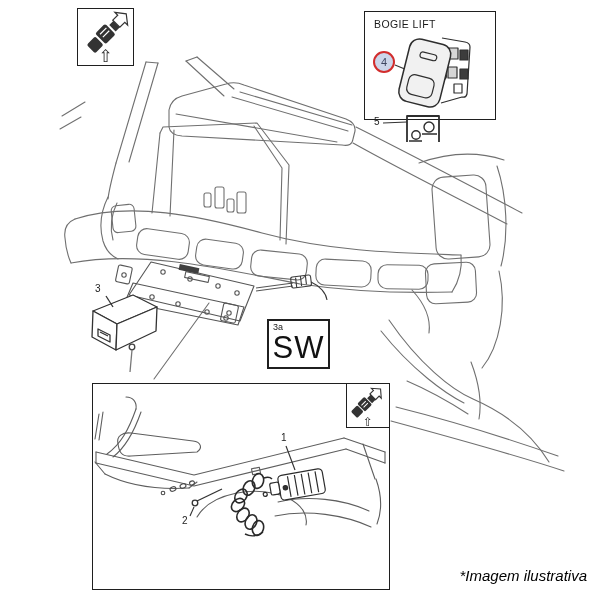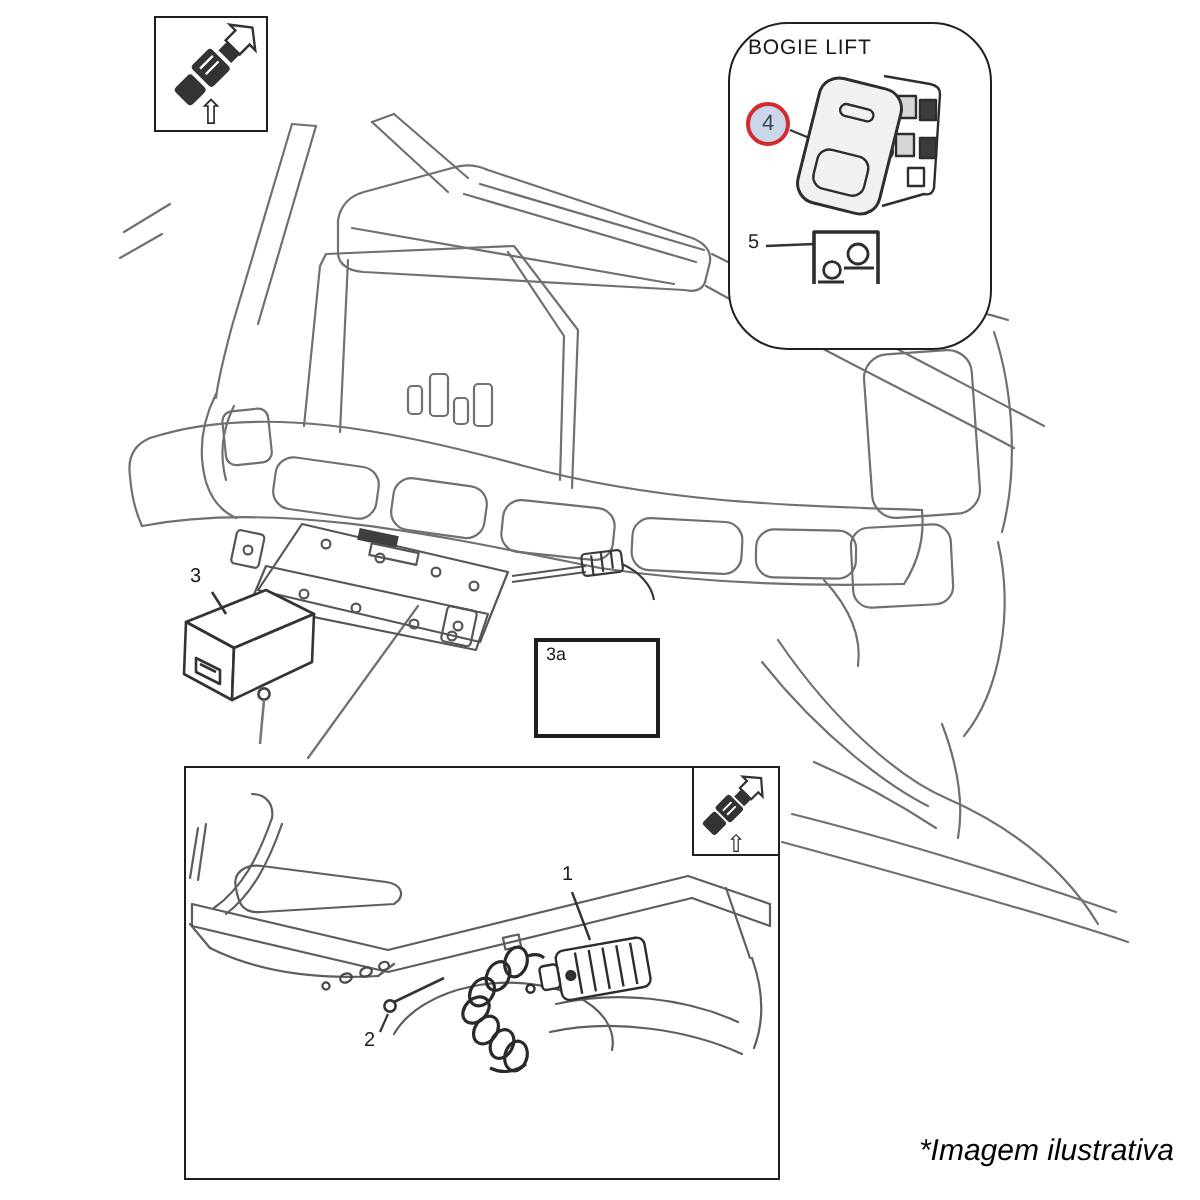--- a/index.html
+++ b/index.html
@@ -6,21 +6,21 @@
   #canvas{position:relative;width:600px;height:600px;background:#ffffff;
           font-family:"Liberation Sans","DejaVu Sans",sans-serif;overflow:hidden;}
   svg{display:block;}
   .abs{position:absolute;}
   .linebox{position:absolute;border:1.6px solid #1f1f1f;background:#fff;box-sizing:border-box;}
   
   #orientation-box{left:77px;top:8px;width:57px;height:58px;}
   #orientation-box .arrow-glyph{position:absolute;left:0;right:0;bottom:0px;text-align:center;
       font-size:17px;line-height:17px;color:#2b2b2b;}
   
-  #bogie-box{left:364px;top:11px;width:132px;height:164px;border-radius:30px;}
+  #bogie-box{left:364px;top:11px;width:132px;height:109px;}
   #bogie-title{position:absolute;left:9px;top:6px;font-size:10.5px;letter-spacing:.4px;color:#1a1a1a;}
   #part4-callout{position:absolute;left:8px;top:39px;width:22px;height:22px;border-radius:50%;
       border:2.5px solid #d22d2d;background:#ccd6ea;box-sizing:border-box;
       display:flex;align-items:center;justify-content:center;
       font-size:11px;color:#3d4660;}
   #part5-label{position:absolute;left:9px;top:104px;font-size:10px;color:#222;}
   
   #sw-box{left:267px;top:319px;width:63px;height:50px;border-width:2px;}
   #sw-sub{position:absolute;left:4px;top:1px;font-size:9px;color:#1a1a1a;}
   #sw-code{position:absolute;left:0;right:0;top:10px;text-align:center;font-size:31px;
@@ -171,20 +171,21 @@
         </g>
       </g>
     </svg>
     <span id="bogie-title">BOGIE LIFT</span>
     <div id="part4-callout">4</div>
     <span id="part5-label" class="part-num">5</span>
   </div>
 
   <div class="linebox" id="sw-box">
     <span id="sw-sub">3a</span>
+    <span id="sw-code">SW</span>
   </div>
 
   <div class="linebox" id="detail-box">
     <svg width="295" height="204" viewBox="0 0 295 204">
       <g fill="none" stroke="#5e5e5e" stroke-width="1.1" stroke-linecap="round" stroke-linejoin="round">
         <path d="M3,68 L101,91 L251,54"></path>
           <path d="M3,79 L101,102 L253,65"></path>
         <path d="M251,54 L292,68"></path>
           <path d="M253,65 L292,79"></path>
         <path d="M292,68 L292,79"></path>

